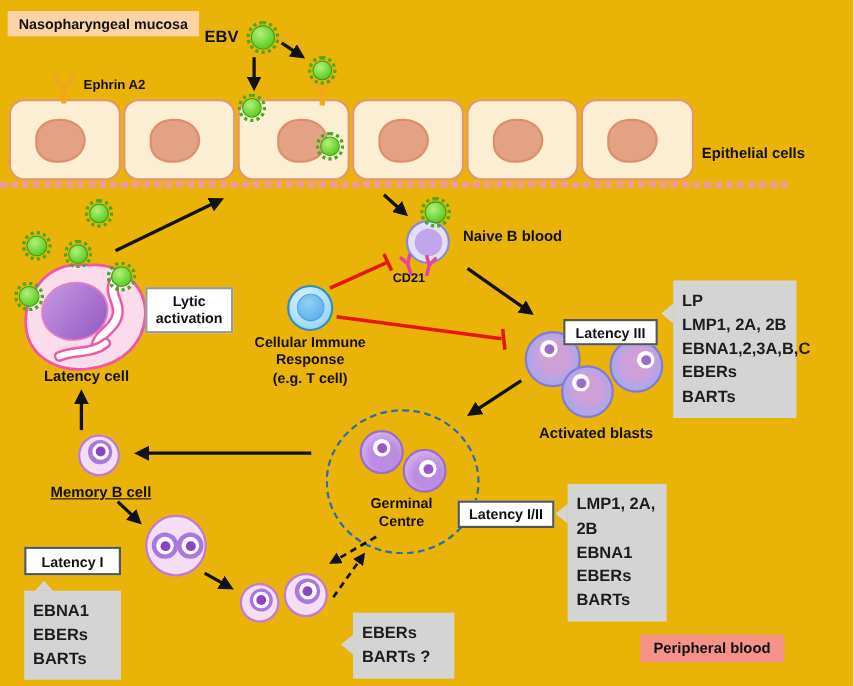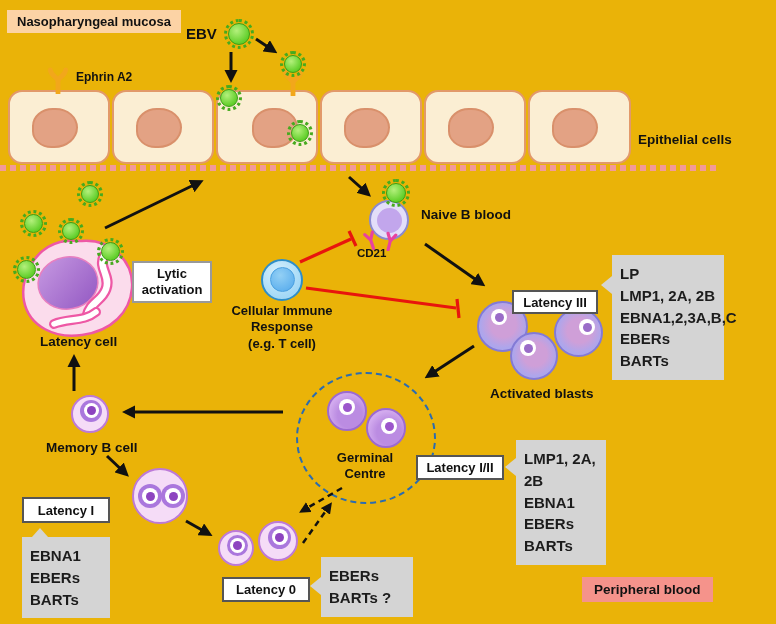--- a/index.html
+++ b/index.html
@@ -216,21 +216,21 @@
   <div class="lbl" style="left:357px;top:247px;font-size:11.5px;">CD21</div>
   <div class="lbl multiline" style="left:206px;top:303px;width:152px;font-size:13px;line-height:1.25;">Cellular Immune
 Response
 (e.g. T cell)</div>
   <div class="titlebox multiline" style="left:132px;top:261px;width:80px;height:42px;border-color:#999;line-height:1.2;">Lytic
 activation</div>
   <div class="lbl" style="left:40px;top:334px;font-size:13.5px;">Latency cell</div>
   <div class="lbl" style="left:490px;top:386px;font-size:13.5px;">Activated blasts</div>
   <div class="lbl multiline" style="left:305px;top:450px;width:120px;font-size:13px;line-height:1.2;">Germinal
 Centre</div>
-  <div class="lbl" style="left:46px;top:440px;font-size:13.5px;">Memory B cell</div>
+  <div class="lbl" style="left:46px;top:440px;font-size:13.5px;text-decoration:underline;">Memory B cell</div>
 
   <div class="titlebox" style="left:512px;top:266px;width:86px;height:24px;margin-top:24px;">Latency III</div>
   <div class="tri tri-left" style="left:601px;top:276px;"></div>
   <div class="genebox" style="left:612px;top:255px;width:112px;">LP
 LMP1, 2A, 2B
 EBNA1,2,3A,B,C
 EBERs
 BARTs</div>
 
   <div class="titlebox" style="left:416px;top:455px;width:88px;height:25px;">Latency I/II</div>
@@ -239,18 +239,17 @@
 EBNA1
 EBERs
 BARTs</div>
 
   <div class="titlebox" style="left:22px;top:497px;width:88px;height:26px;">Latency I</div>
   <div class="tri tri-up" style="left:32px;top:528px;"></div>
   <div class="genebox" style="left:22px;top:537px;width:88px;">EBNA1
 EBERs
 BARTs</div>
 
-  <div class="titlebox" style="left:222px;top:577px;width:88px;height:25px;">Latency 0</div>
   <div class="tri tri-left" style="left:310px;top:577px;"></div>
   <div class="genebox" style="left:321px;top:557px;width:92px;">EBERs
 BARTs ?</div>
 
 </div>
 
 </body></html>

